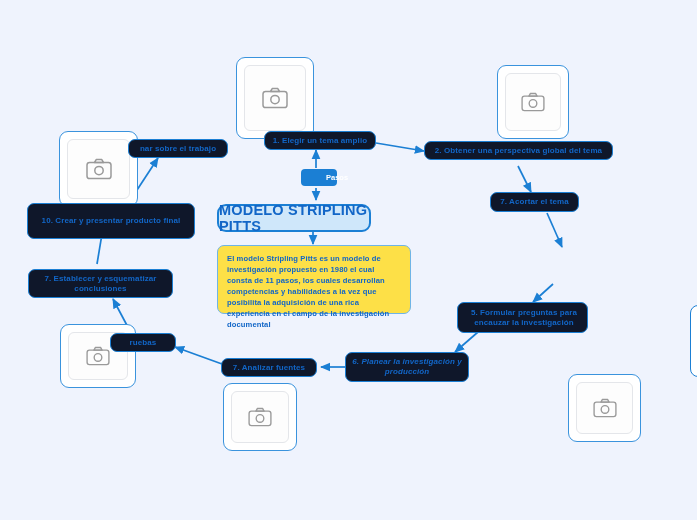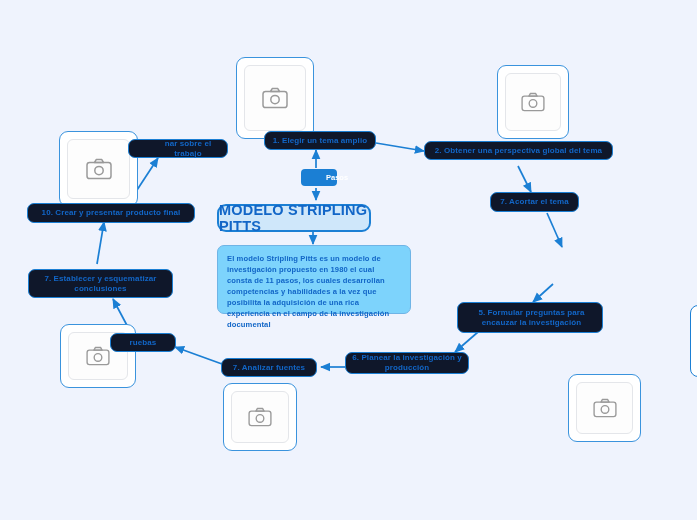--- a/index.html
+++ b/index.html
@@ -59,21 +59,21 @@
     display: flex;
     align-items: center;
     justify-content: center;
     letter-spacing: 0.2px;
   }
 
   
   .desc-box {
     position: absolute;
     box-sizing: border-box;
-    background: #7dd3fc;
+    background: #fde047;
     border: 1.6px solid #6fb4e6;
     border-radius: 7px;
     color: #1266c7;
     font-size: 7.6px;
     font-weight: bold;
     line-height: 1.45;
     text-align: left;
     padding: 7px 9px;
     letter-spacing: 0.1px;
   }
@@ -237,27 +237,27 @@
 
   <div class="desc-box" style="left:217px; top:245px; width:194px; height:69px;">El modelo Stripling Pitts es un modelo de investigación propuesto en 1980 el cual consta de 11 pasos, los cuales desarrollan competencias y habilidades a la vez que posibilita la adquisición de una rica experiencia en el campo de la investigación documental</div>
 
   <div class="node" style="left:264px; top:131px; width:112px; height:19px;">1. Elegir un tema amplio</div>
 
   <div class="node" style="left:424px; top:141px; width:189px; height:19px;">2. Obtener una perspectiva global del tema</div>
 
   <div class="node" style="left:490px; top:192px; width:89px; height:20px;">7. Acortar el tema</div>
 
 
-  <div class="node" style="left:457px; top:302px; width:146px; height:31px;padding-left:8px;">5. Formular preguntas para encauzar la investigación</div>
-
-  <div class="node" style="left:345px; top:352px; width:124px; height:22px;">6. Planear la investigación y producción</div>
+  <div class="node" style="left:457px; top:302px; width:131px; height:31px;padding-left:8px;">5. Formular preguntas para encauzar la investigación</div>
+
+  <div class="node" style="left:345px; top:352px; width:124px; height:30px;font-style:italic;">6. Planear la investigación y producción</div>
 
   <div class="node" style="left:221px; top:358px; width:96px; height:19px;">7. Analizar fuentes</div>
 
   <div class="node" style="left:110px; top:333px; width:66px; height:19px;" style2="occluded">ruebas</div>
 
   <div class="node" style="left:28px; top:269px; width:145px; height:29px;">7. Establecer y esquematizar conclusiones</div>
 
-  <div class="node" style="left:27px; top:203px; width:168px; height:20px;">10. Crear y presentar producto final</div>
-
-  <div class="node" style="left:128px; top:139px; width:100px; height:19px;padding-left:25px;">nar sobre el trabajo</div>
+  <div class="node" style="left:27px; top:203px; width:168px; height:36px;">10. Crear y presentar producto final</div>
+
+  <div class="node" style="left:128px; top:139px; width:100px; height:19px;">nar sobre el trabajo</div>
 
 </div>
 
 </body></html>

